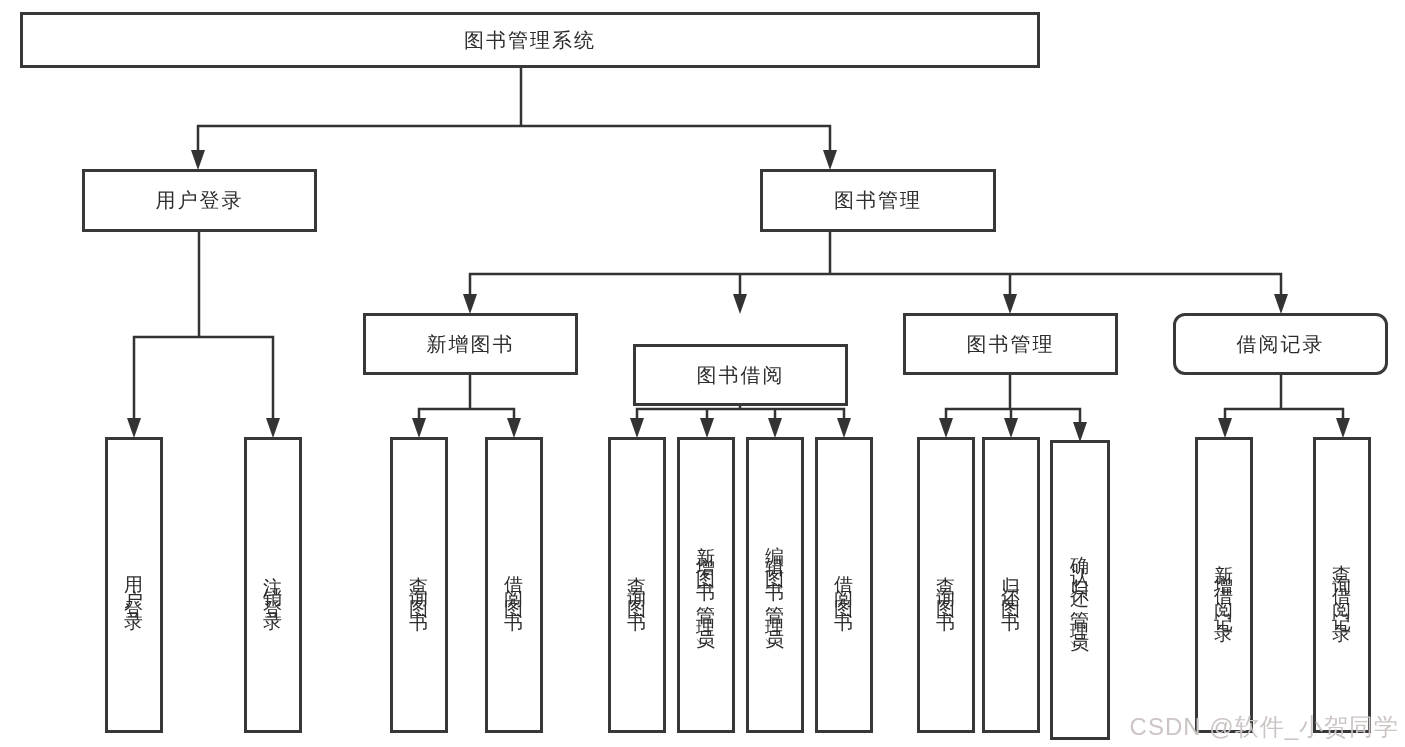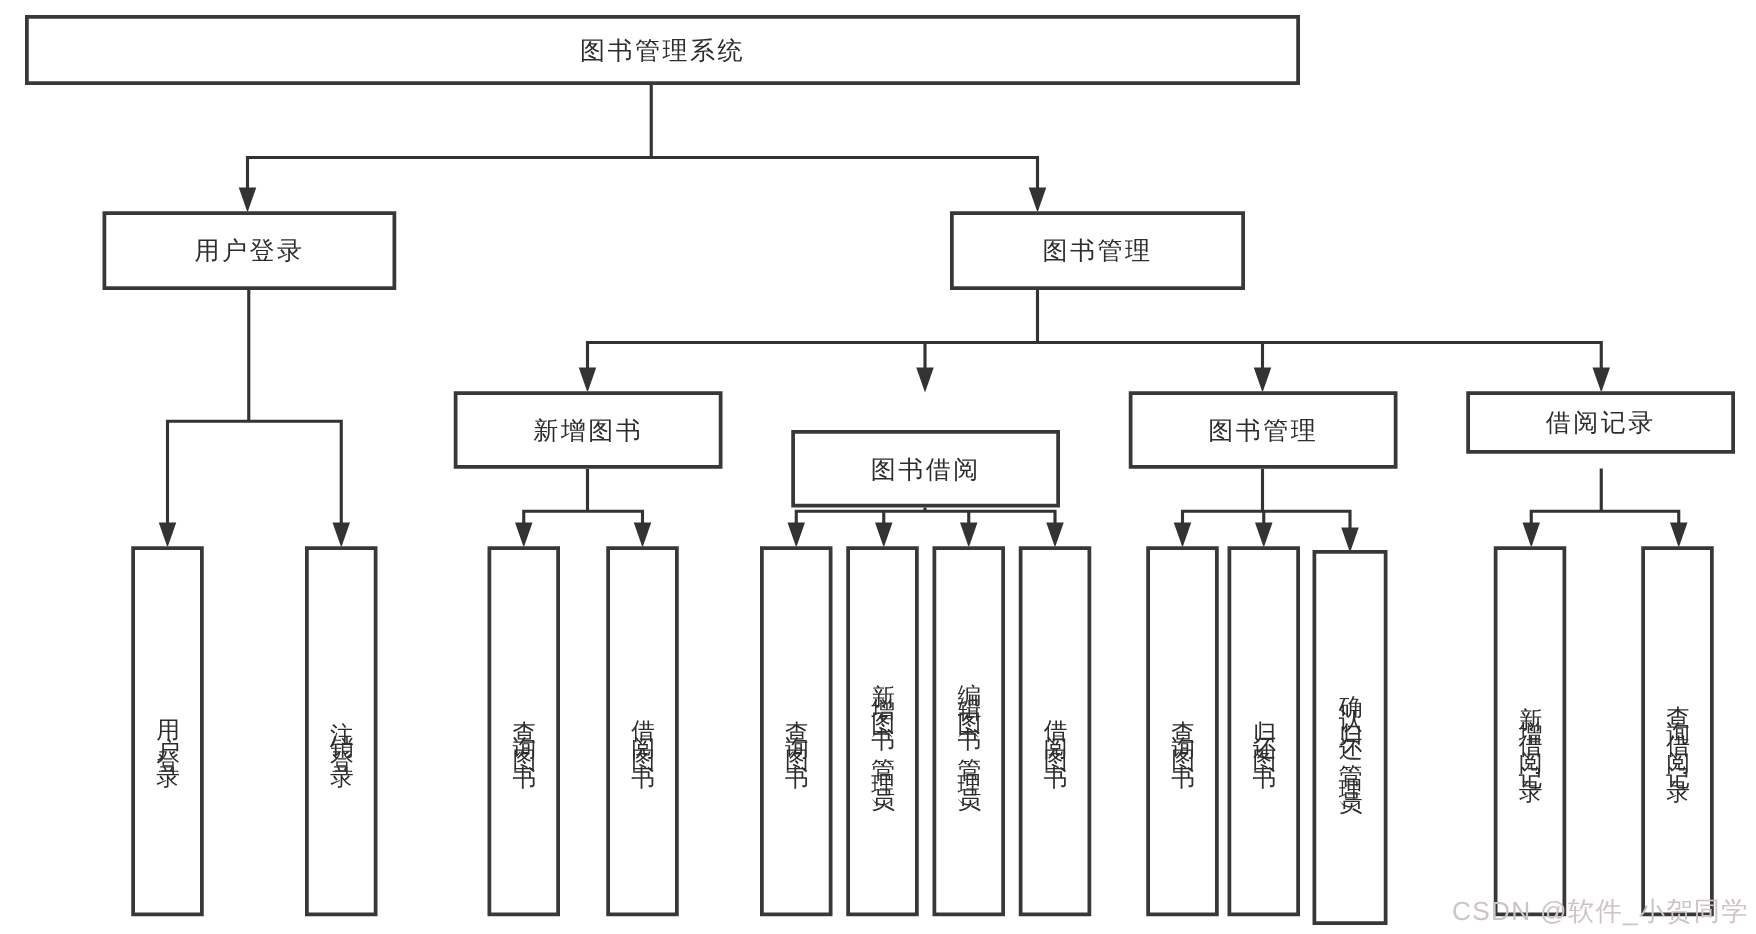--- a/index.html
+++ b/index.html
@@ -32,31 +32,31 @@
     font-size:19px;color:#2d2d2d;
     letter-spacing:12px;
     line-height:1;
   }
   .root{left:20px;top:12px;width:1020px;height:56px;}
   .n-user{left:82px;top:169px;width:235px;height:63px;}
   .n-book{left:712px;top:169px;width:236px;height:63px;margin-left:48px;}
   .g0{left:363px;top:313px;width:215px;height:62px;}
   .g1{left:633px;top:313px;width:215px;height:62px;margin-top:31px;}
   .g2{left:903px;top:313px;width:215px;height:62px;}
-  .g3{left:1173px;top:313px;width:215px;height:50px;}
+  .g3{left:1173px;top:313px;width:215px;height:62px;border-radius:12px;}
   .leaf{top:437px;width:58px;height:296px;}
   .l-u0{left:105px;} .l-u1{left:244px;}
   .l-a0{left:390px;} .l-a1{left:485px;}
   .l-b0{left:608px;} .l-b1{left:677px;} .l-b2{left:746px;} .l-b3{left:815px;}
   .l-c0{left:917px;} .l-c1{left:982px;}
   .l-c2{left:1050px;top:440px;width:60px;height:300px;letter-spacing:11px;}
   .l-d0{left:1195px;} .l-d1{left:1313px;}
   #watermark{
     position:absolute;right:6px;bottom:4px;
-    font-size:21px;color:#cdc4c4;letter-spacing:1px;
+    font-size:24px;color:#cdc4c4;letter-spacing:1px;
     z-index:10;
   }
 </style>
 </head>
 <body>
 
 <div id="stage">
 
   <svg id="connectors" viewBox="0 0 1405 747" xmlns="http://www.w3.org/2000/svg" aria-hidden="true">
     <defs>

